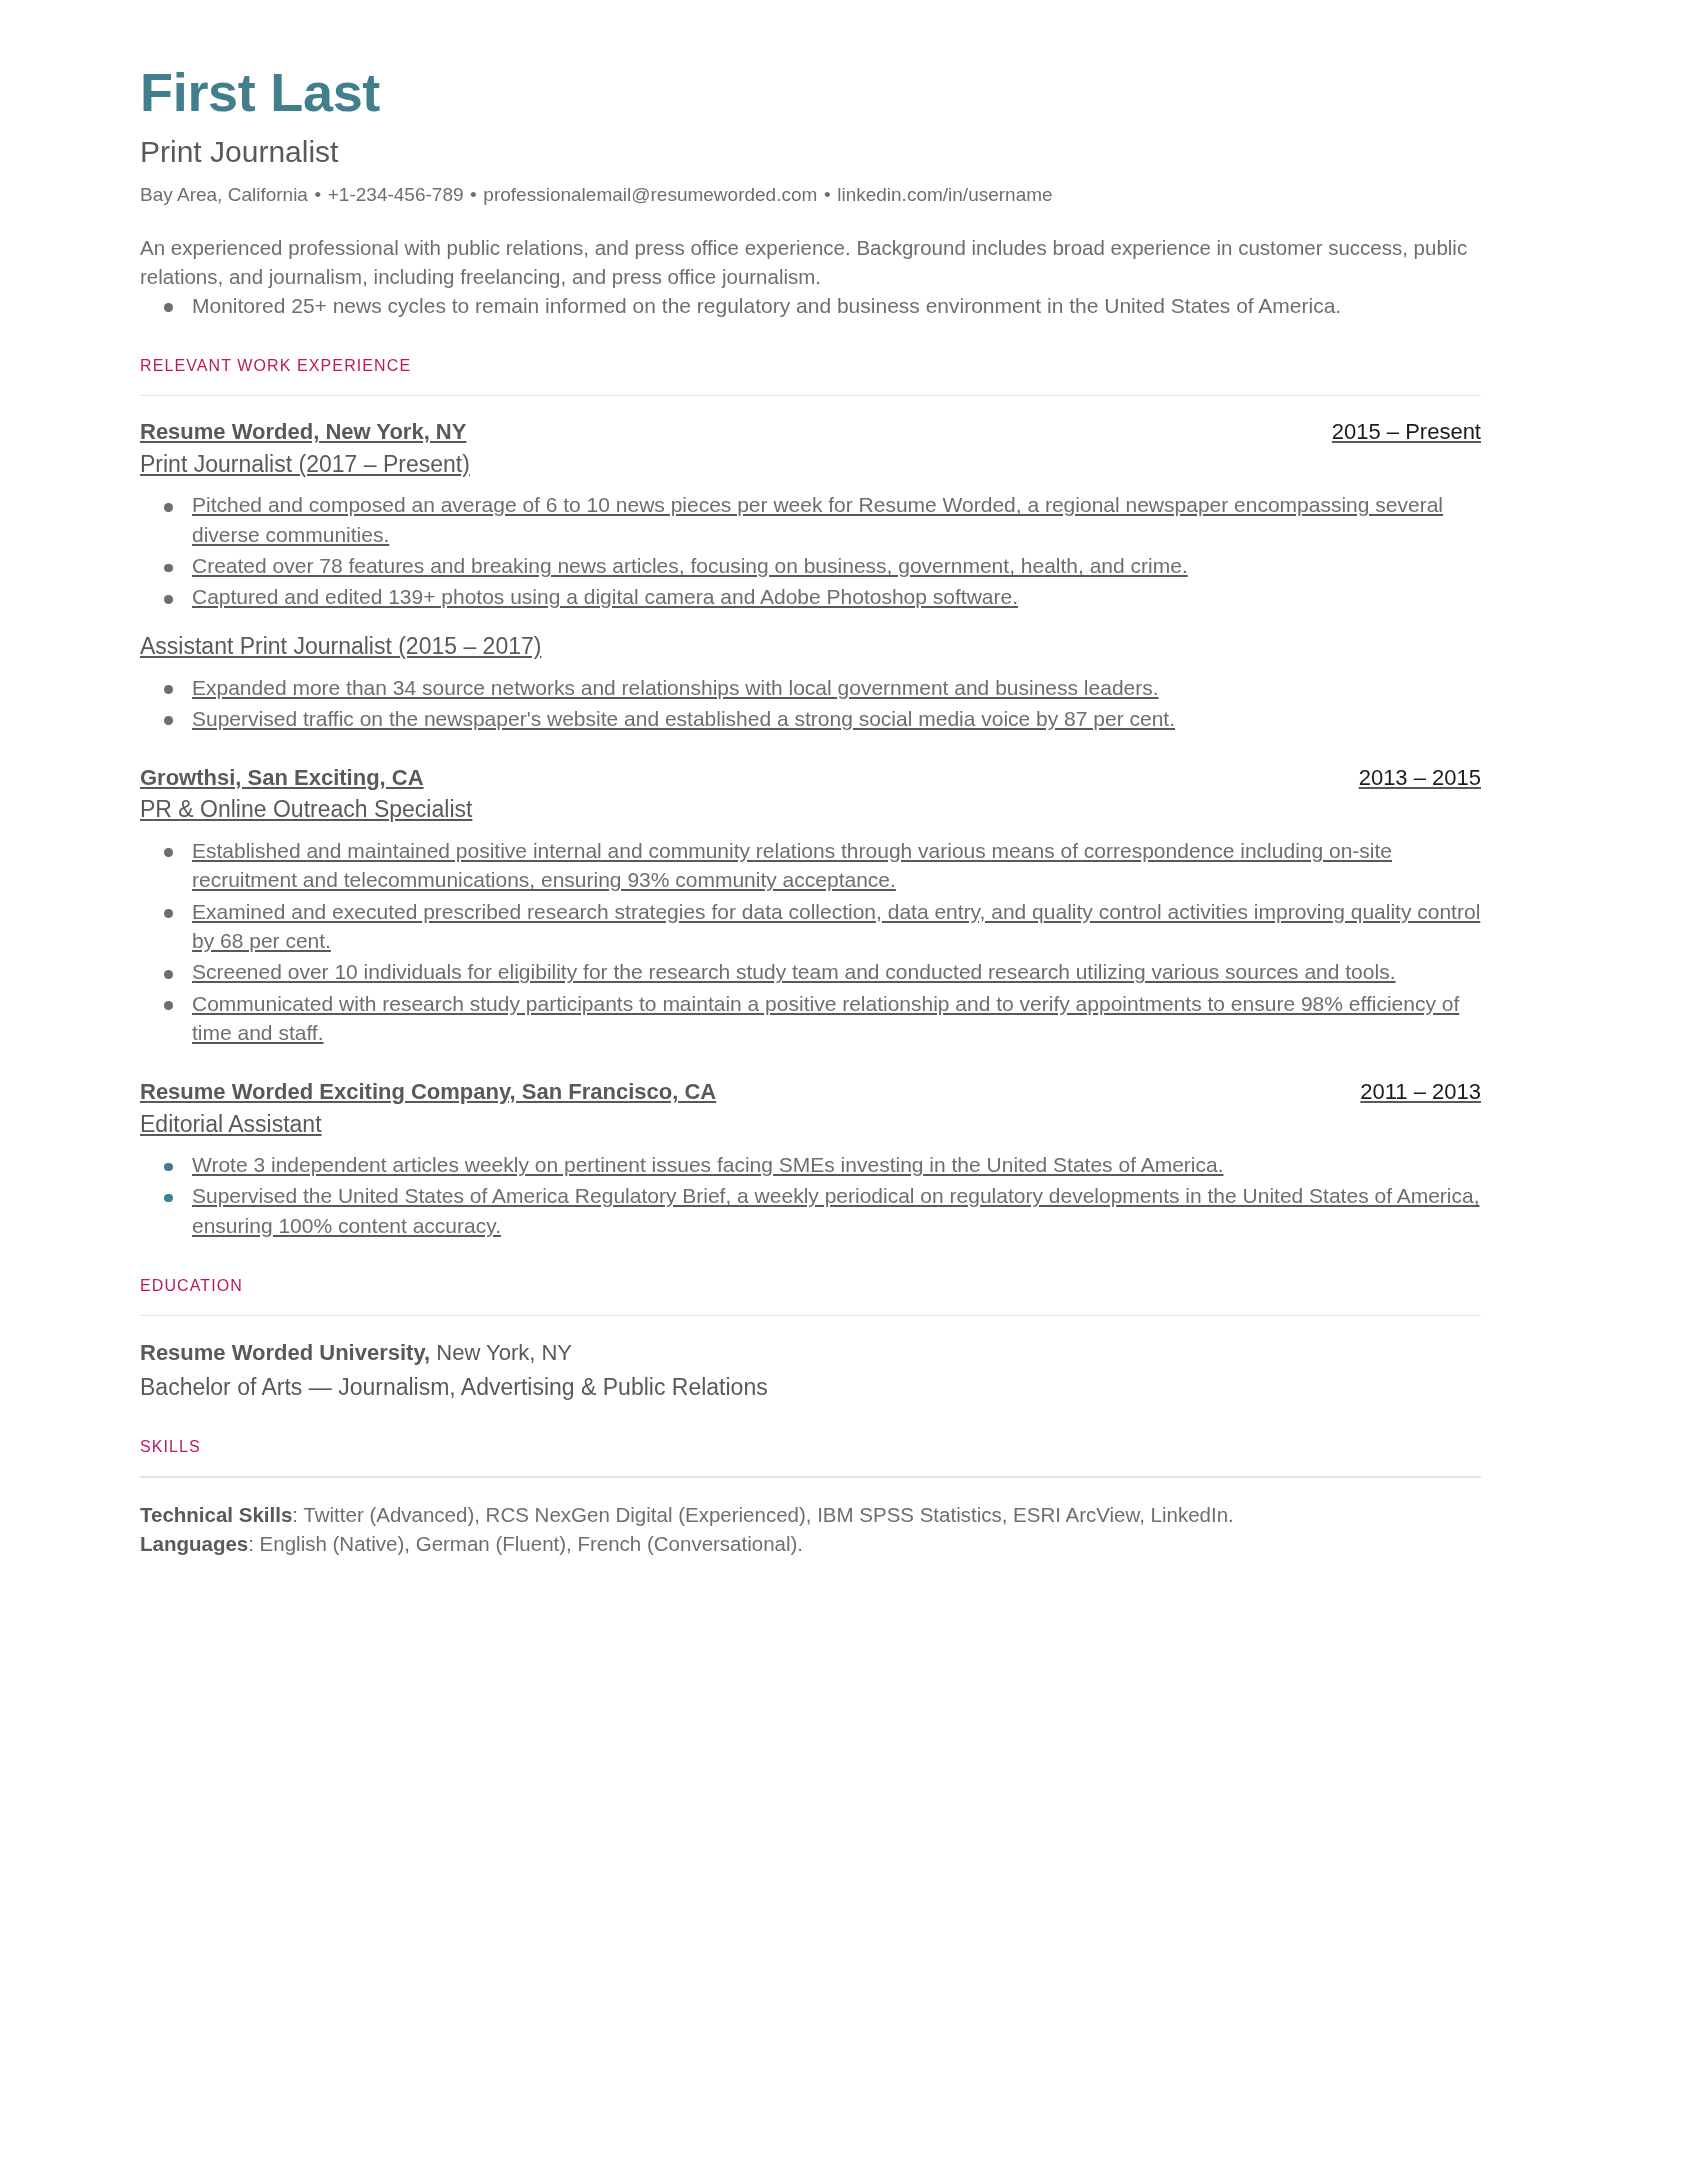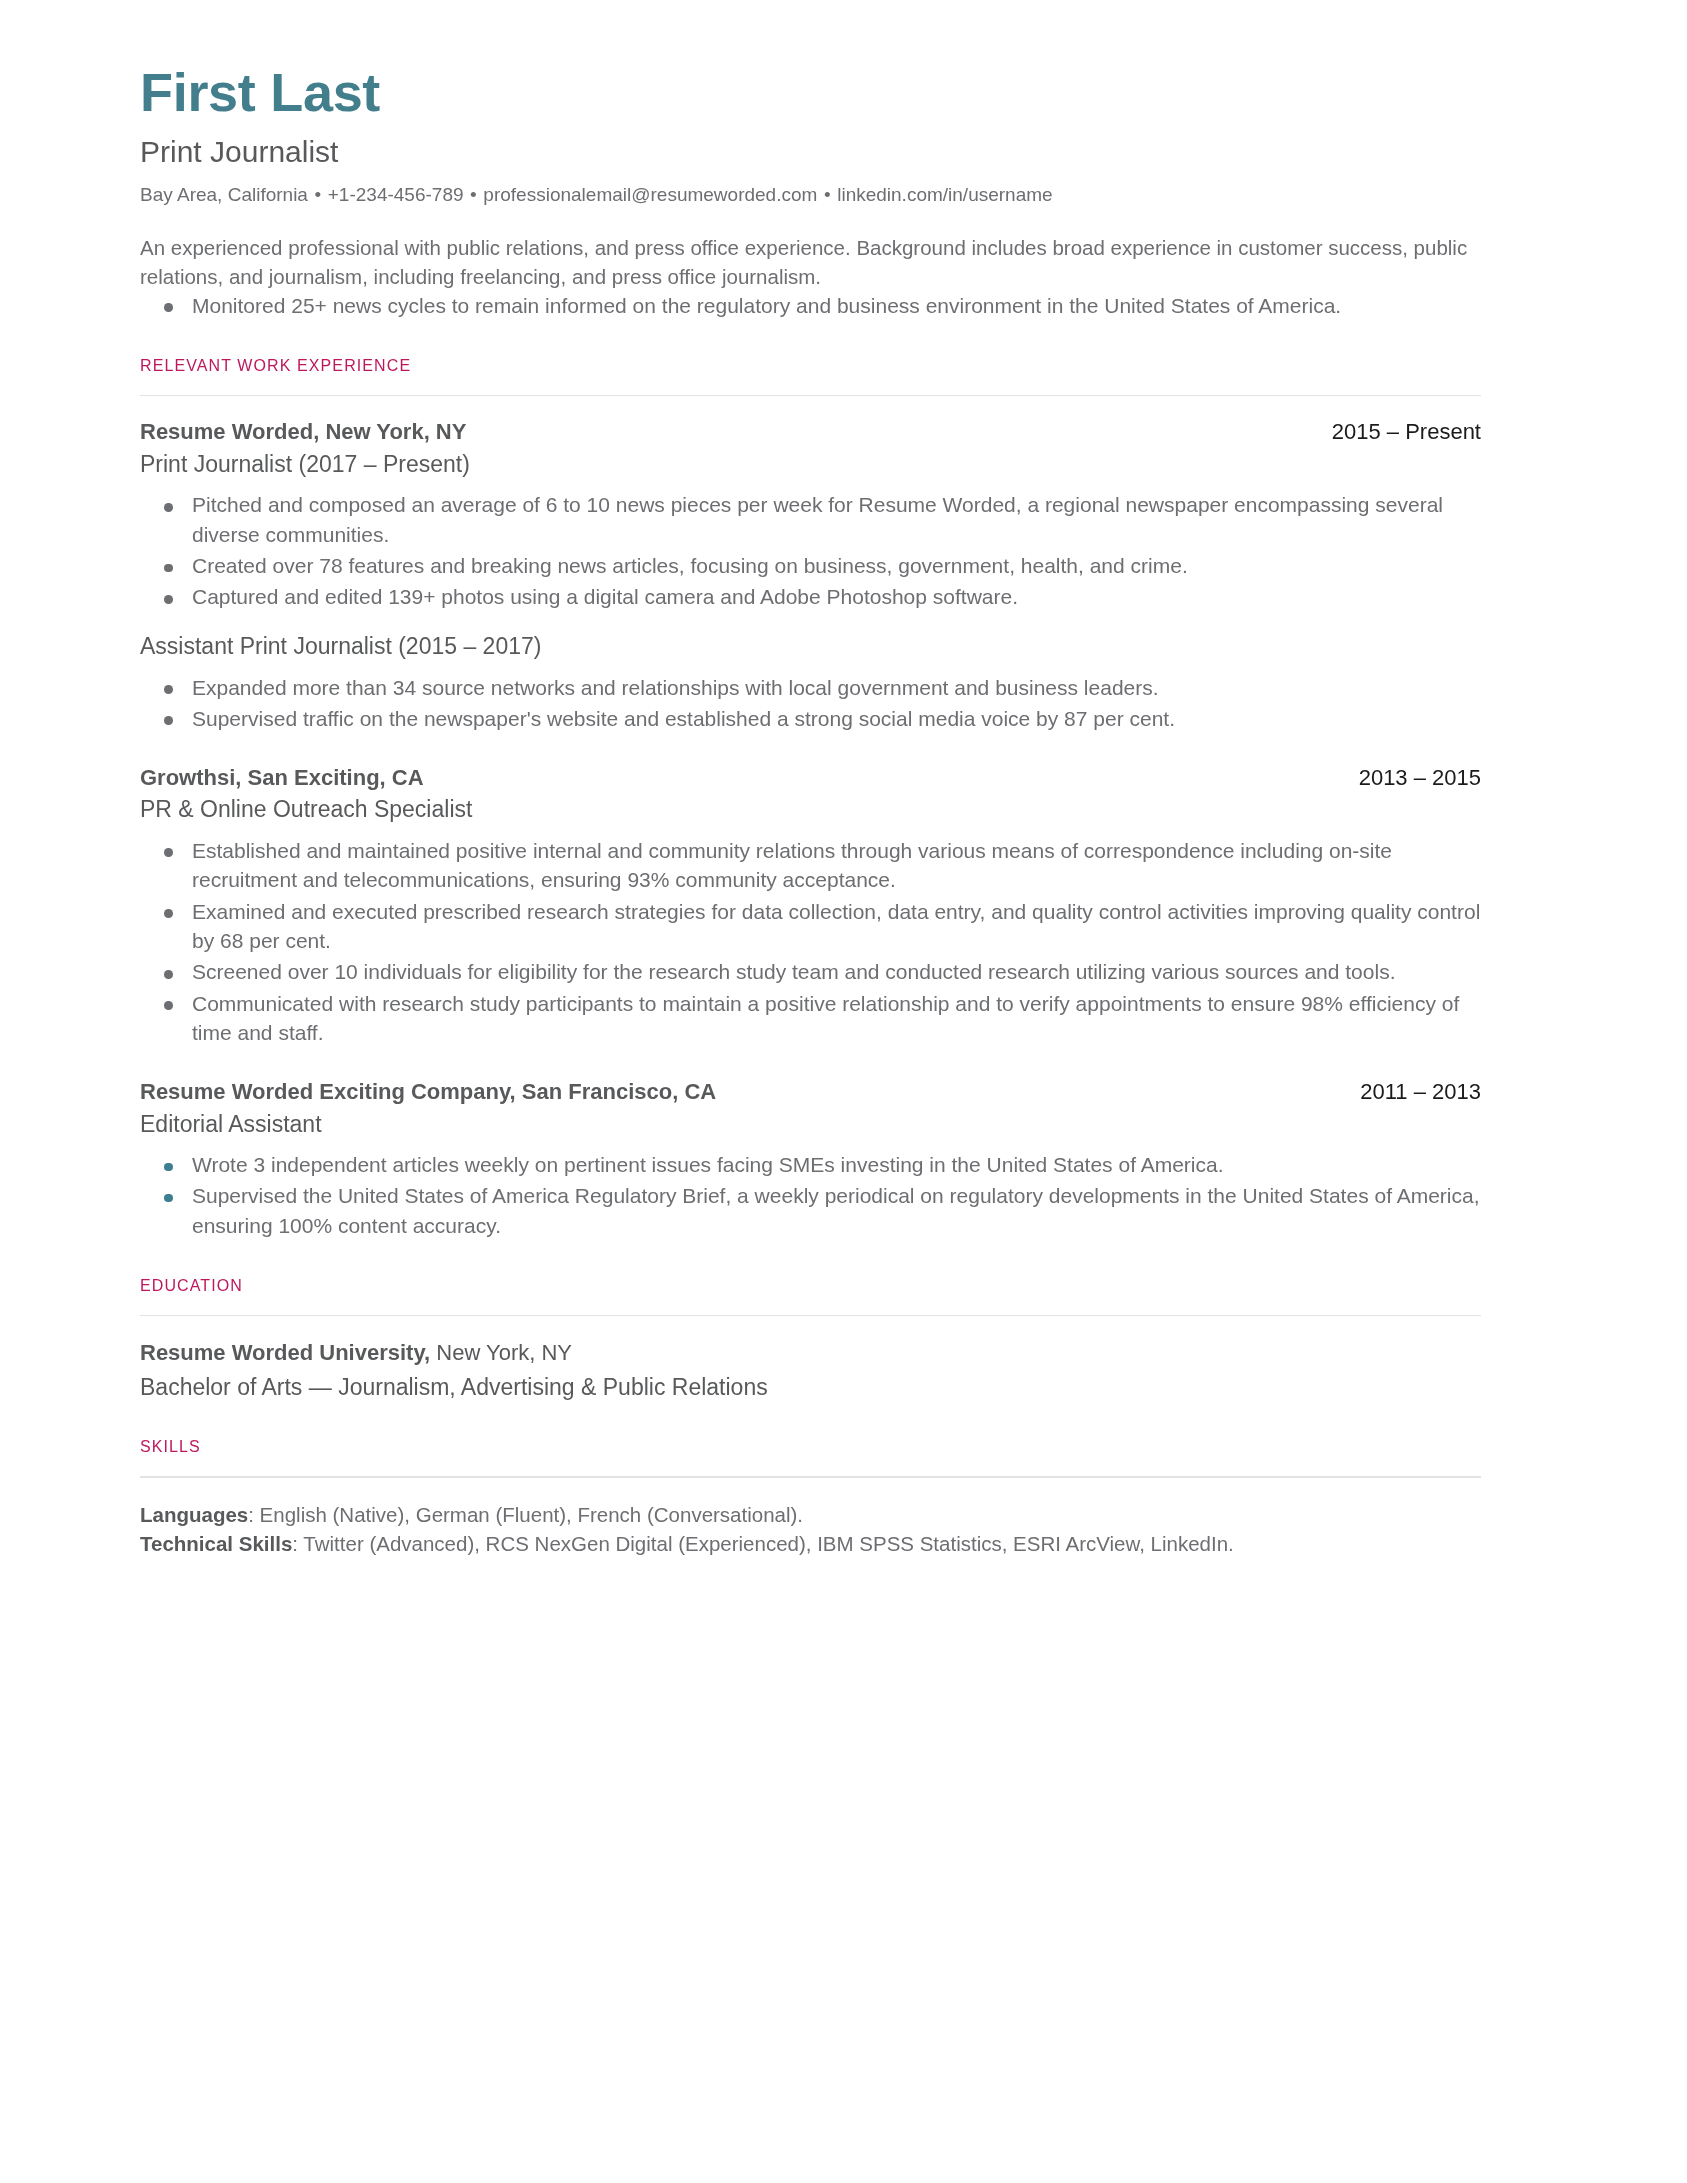--- a/index.html
+++ b/index.html
@@ -43,21 +43,21 @@
   
   .section { margin-top:36px; }
   .section-title {
     font-size:16px; font-weight:normal; color:#be185d;
     letter-spacing:1.1px; text-transform:uppercase;
     margin:0 0 20px 0;
   }
   .rule { height:1.3px; background:#e2e3e4; width:100%; margin:0 0 22.5px 0; }
 
   
-  .entry { margin-bottom:6.6px; }
+  .entry { margin-bottom:6.6px;text-decoration:underline; }
   .entry-head { display:flex; align-items:baseline; justify-content:space-between; }
   .company { font-size:22px; font-weight:bold; color:#58595b; line-height:1.25; }
   .dates   { font-size:22px; color:#1b1b1b; line-height:1.25; white-space:nowrap; padding-left:20px; }
   .role    { font-size:23px; font-weight:normal; color:#58595b; line-height:1.3; margin:4px 0 10.6px 0; }
   .role.sub{ margin-top:20px; }
   .entry + .entry { margin-top:30px; }
 
   
   .edu-school { font-size:22px; color:#58595b; line-height:1.3; }
   .edu-school b { font-weight:bold; }
@@ -143,19 +143,19 @@
           <div class="edu-school"><b>Resume Worded University,</b><span> New York, NY</span></div>
           <div class="edu-degree">Bachelor of Arts — Journalism, Advertising &amp; Public Relations</div>
         </div>
       </div>
   </div>
 
   <div class="section">
     <div class="section-title">SKILLS</div>
     <div class="rule"></div>
     <div id="skills-list">
+        <div class="skill-line"><b>Technical Skills</b><span>: Twitter (Advanced), RCS NexGen Digital (Experienced), IBM SPSS Statistics, ESRI ArcView, LinkedIn.</span></div>
         <div class="skill-line"><b>Languages</b><span>: English (Native), German (Fluent), French (Conversational).</span></div>
-        <div class="skill-line"><b>Technical Skills</b><span>: Twitter (Advanced), RCS NexGen Digital (Experienced), IBM SPSS Statistics, ESRI ArcView, LinkedIn.</span></div>
       </div>
   </div>
 
 </div>
 
 
 </body></html>

